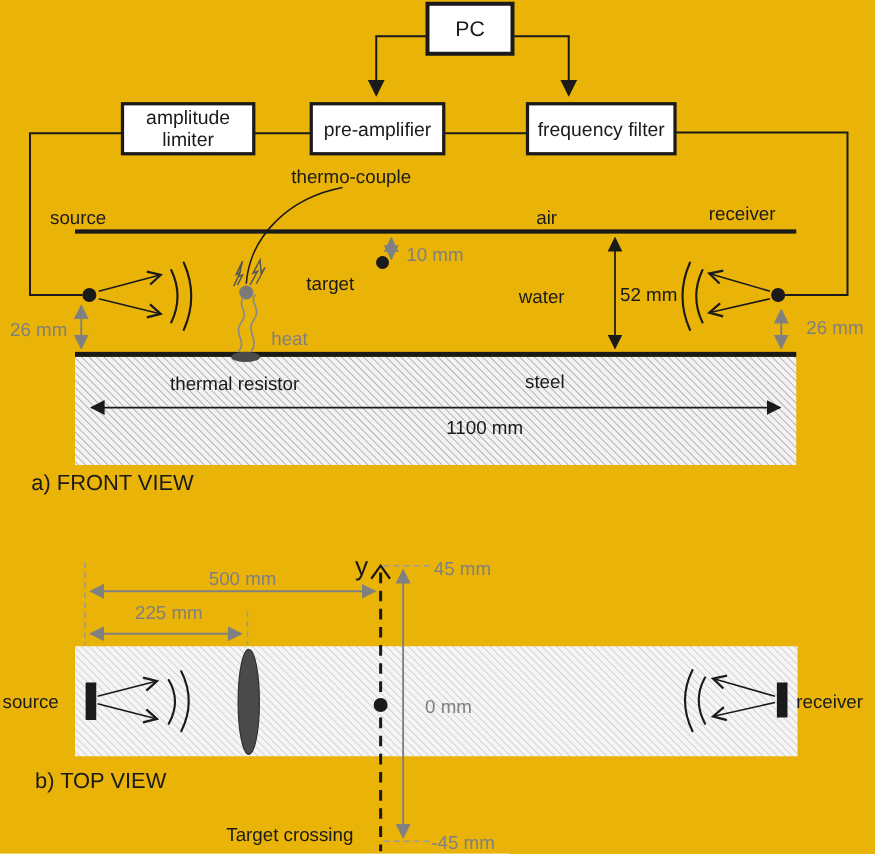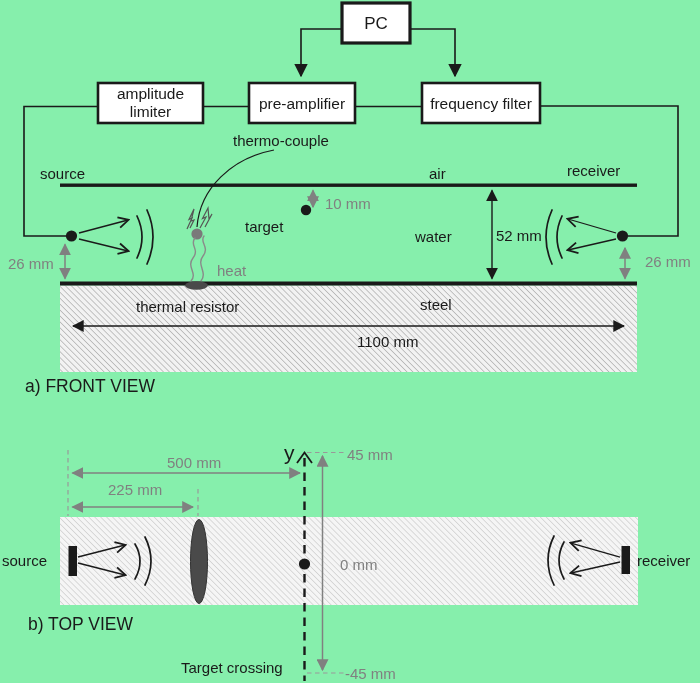--- a/index.html
+++ b/index.html
@@ -1,16 +1,16 @@
 <!DOCTYPE html>
 <html><head>
 <meta charset="utf-8">
 <style>
   html,body{margin:0;padding:0;background:#ffffff;}
-  #stage{width:700px;height:683px;position:relative;background:#86efac;overflow:hidden;}
+  #stage{width:700px;height:683px;position:relative;background:#eab308;overflow:hidden;}
   svg{display:block;}
   text{font-family:"Liberation Sans","DejaVu Sans",sans-serif;fill:#1a1a1a;}
   .lbl{font-size:15px;}
   .gray{fill:#808080;}
   .caption{font-size:17.5px;}
   .boxlbl{font-size:15.5px;text-anchor:middle;}
   .pclbl{font-size:17px;text-anchor:middle;}
   .ylbl{font-size:21px;}
   .wire{stroke:#1a1a1a;stroke-width:1.6;fill:none;}
   .boxr{fill:#ffffff;stroke:#1a1a1a;stroke-width:2.6;}

